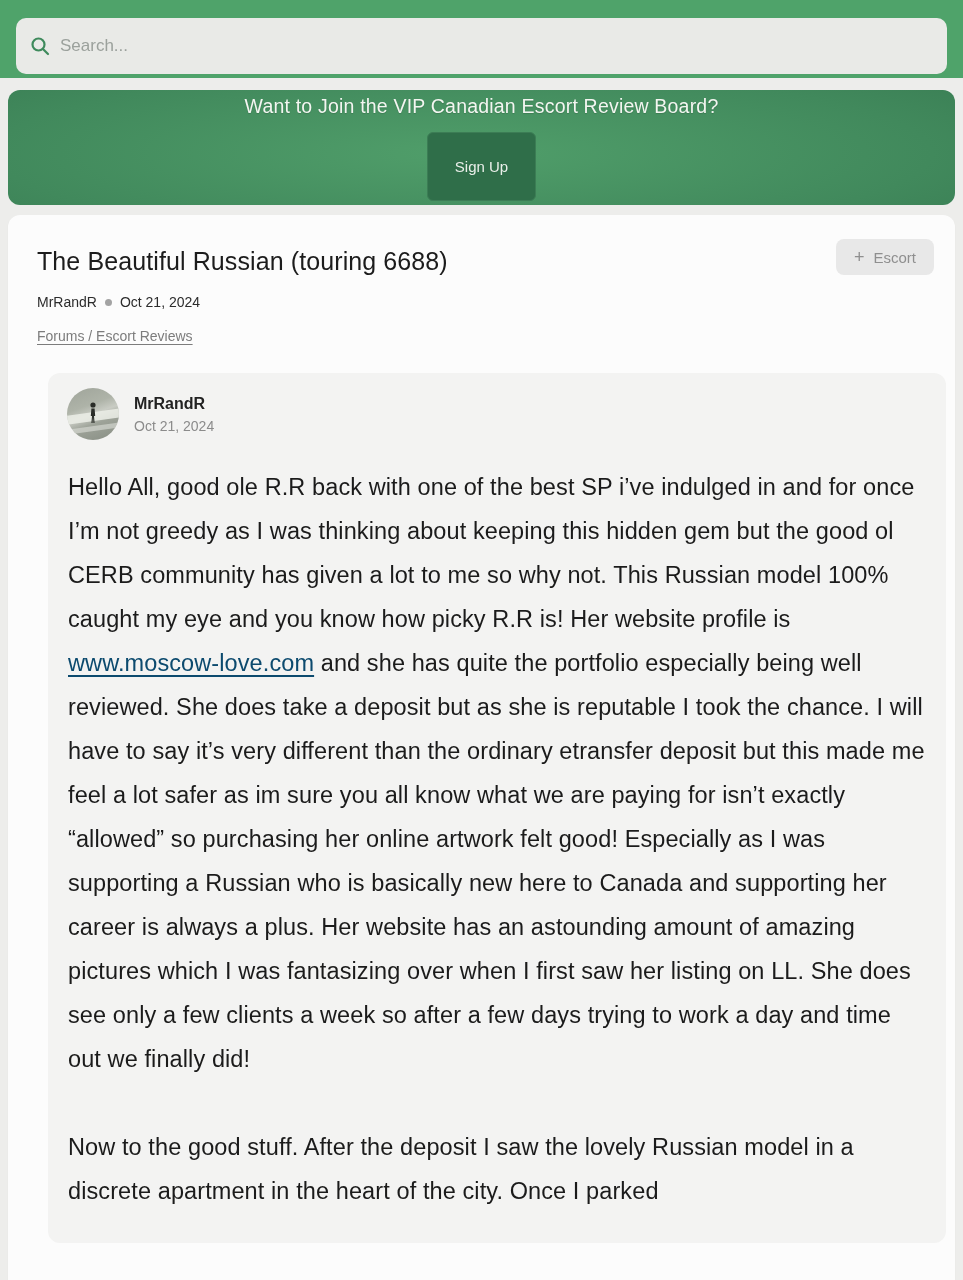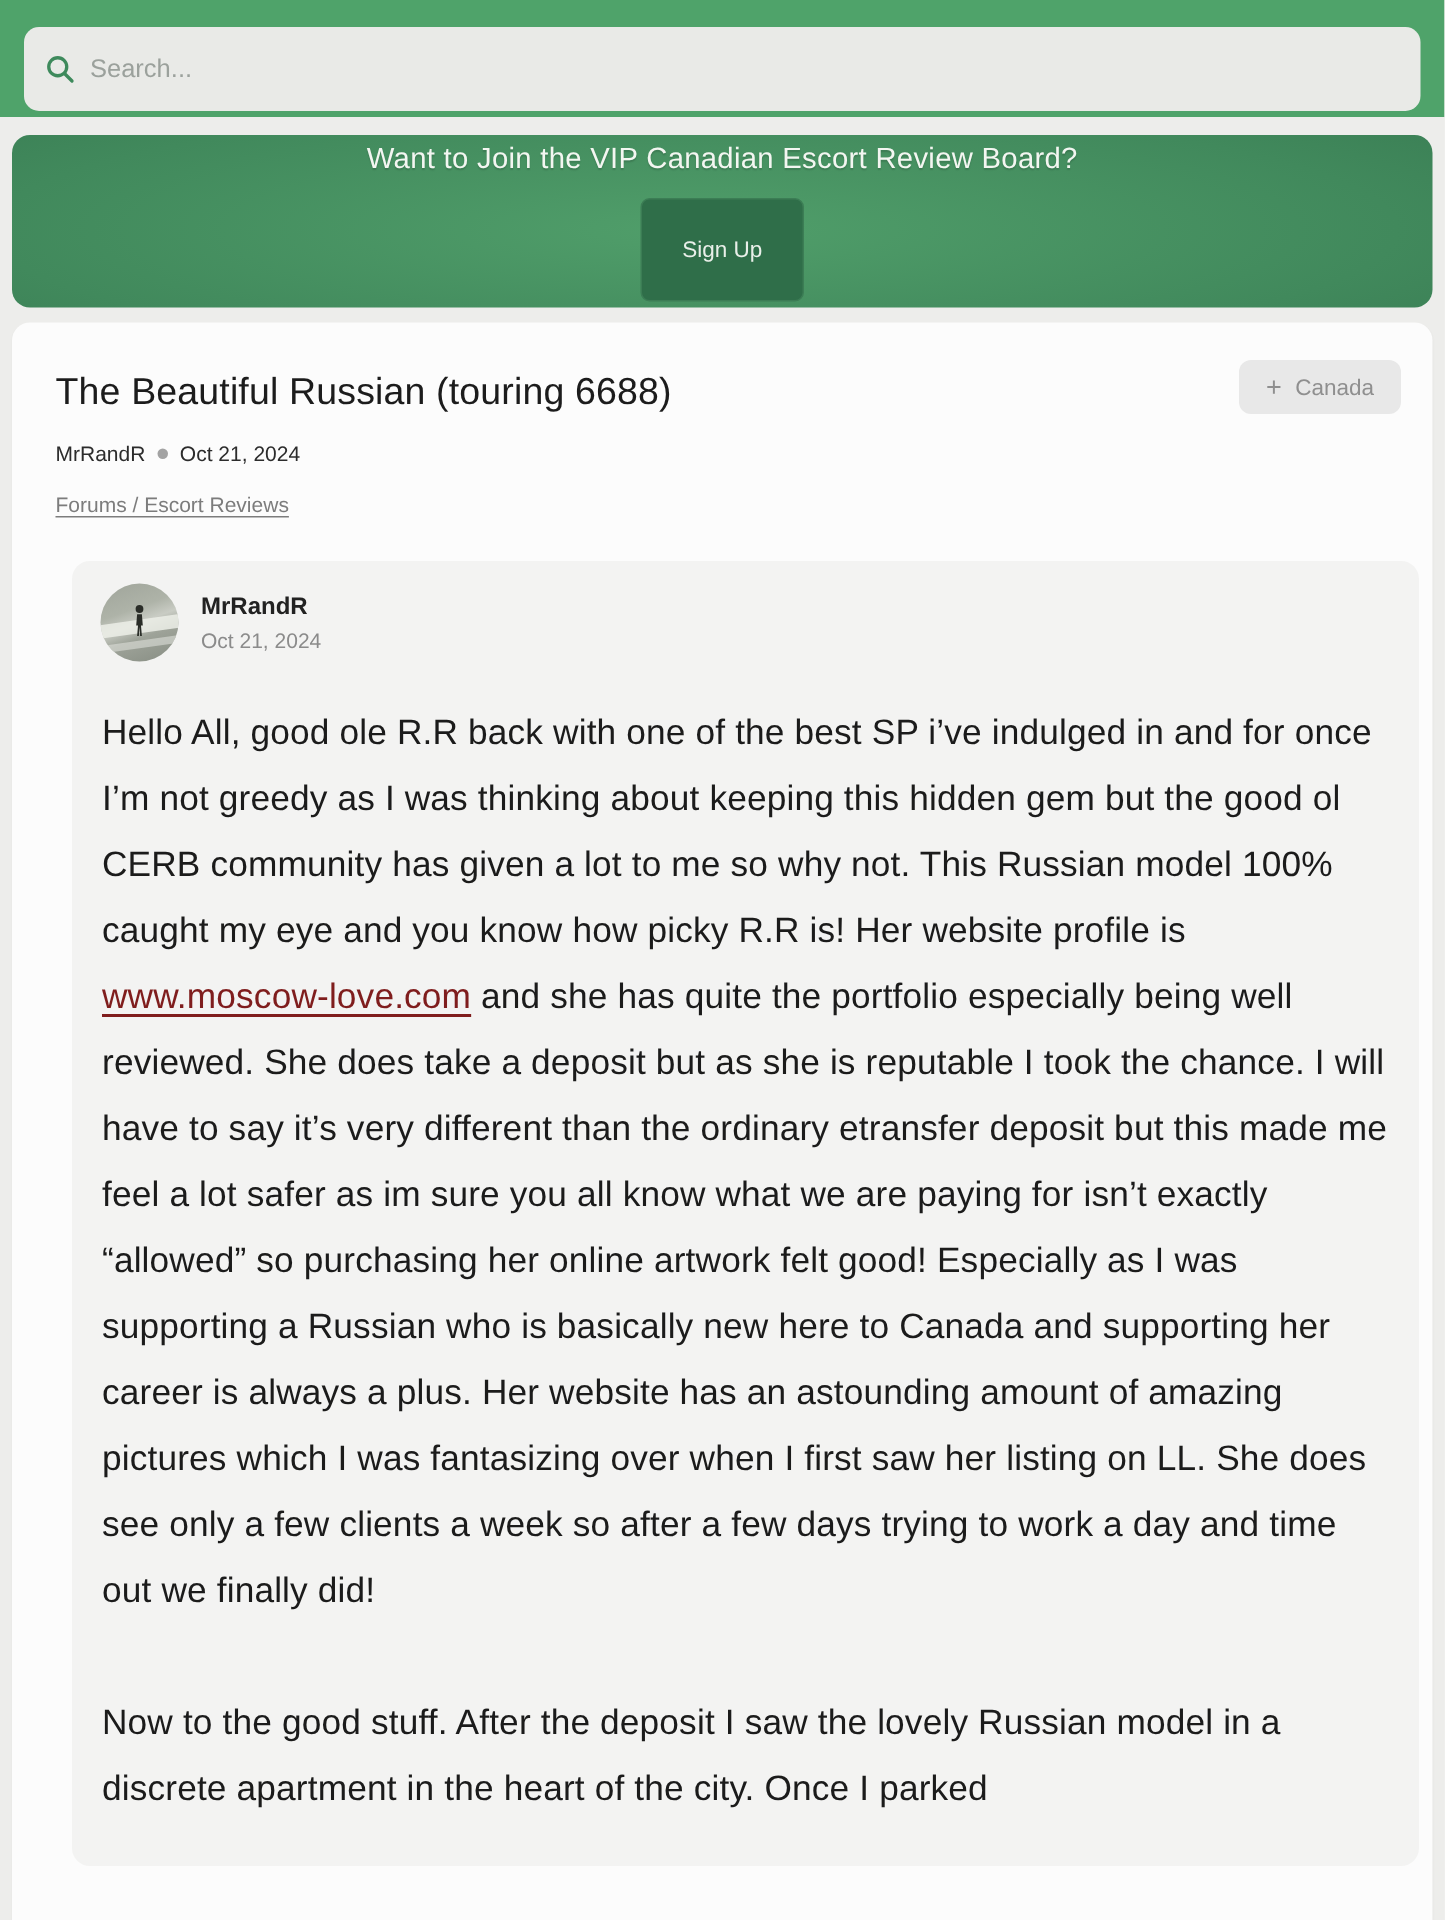--- a/index.html
+++ b/index.html
@@ -64,21 +64,21 @@
   
   .main-card {
     margin: 10px 8px 0 8px;
     background: #fcfcfc;
     border-radius: 12px;
     padding: 24px 21px 40px 21px;
     min-height: 1100px;
     box-shadow: 0 1px 2px rgba(0,0,0,0.04);
   }
   .title-row {
-    display: flex; align-items: flex-end; justify-content: space-between;
+    display: flex; align-items: flex-start; justify-content: space-between;
     padding: 0 0 0 8px;
   }
   .thread-title {
     font-size: 25px;
     font-weight: 400;
     color: #1c1c1c;
     letter-spacing: 0.1px;
     padding-top: 8px;
   }
   .comment-btn {
@@ -148,21 +148,21 @@
 
   .post-body {
     margin-top: 25px;
     padding: 0 1px;
     font-size: 23.5px;
     line-height: 44px;
     color: #1b1b1b;
     letter-spacing: 0.1px;
   }
   .post-body p + p { margin-top: 44px; }
-  .body-link { color: #7f1d1d; text-decoration: underline; text-underline-offset: 4px; text-align: right; }
+  .body-link { color: #0c4a6e; text-decoration: underline; text-underline-offset: 4px; text-align: right; }
 </style>
 </head>
 <body>
 
 <header class="top-header">
   <div class="search-box">
     <span>
       <svg width="20" height="20" viewBox="0 0 20 20">
         <circle cx="8.5" cy="8.5" r="6" fill="none" stroke="#3e8a5c" stroke-width="2.2"></circle>
         <line x1="13" y1="13" x2="18" y2="18" stroke="#3e8a5c" stroke-width="2.2" stroke-linecap="round"></line>
@@ -175,21 +175,21 @@
 <section class="banner">
   <div class="banner-title">Want to Join the VIP Canadian Escort Review Board?</div>
   <button class="signup-btn">Sign Up</button>
 </section>
 
 <main class="main-card">
   <div class="title-row">
     <h1 class="thread-title">The Beautiful Russian (touring 6688)</h1>
     <button class="comment-btn">
       <span class="comment-plus">+</span>
-      <span>Canada</span>
+      <span>Escort</span>
     </button>
   </div>
 
   <div class="meta-row">
     <span class="meta-author">MrRandR</span>
     <span class="meta-dot"></span>
     <span class="meta-date">Oct 21, 2024</span>
   </div>
 
   <a href="#" class="breadcrumb">Forums / Escort Reviews</a>

